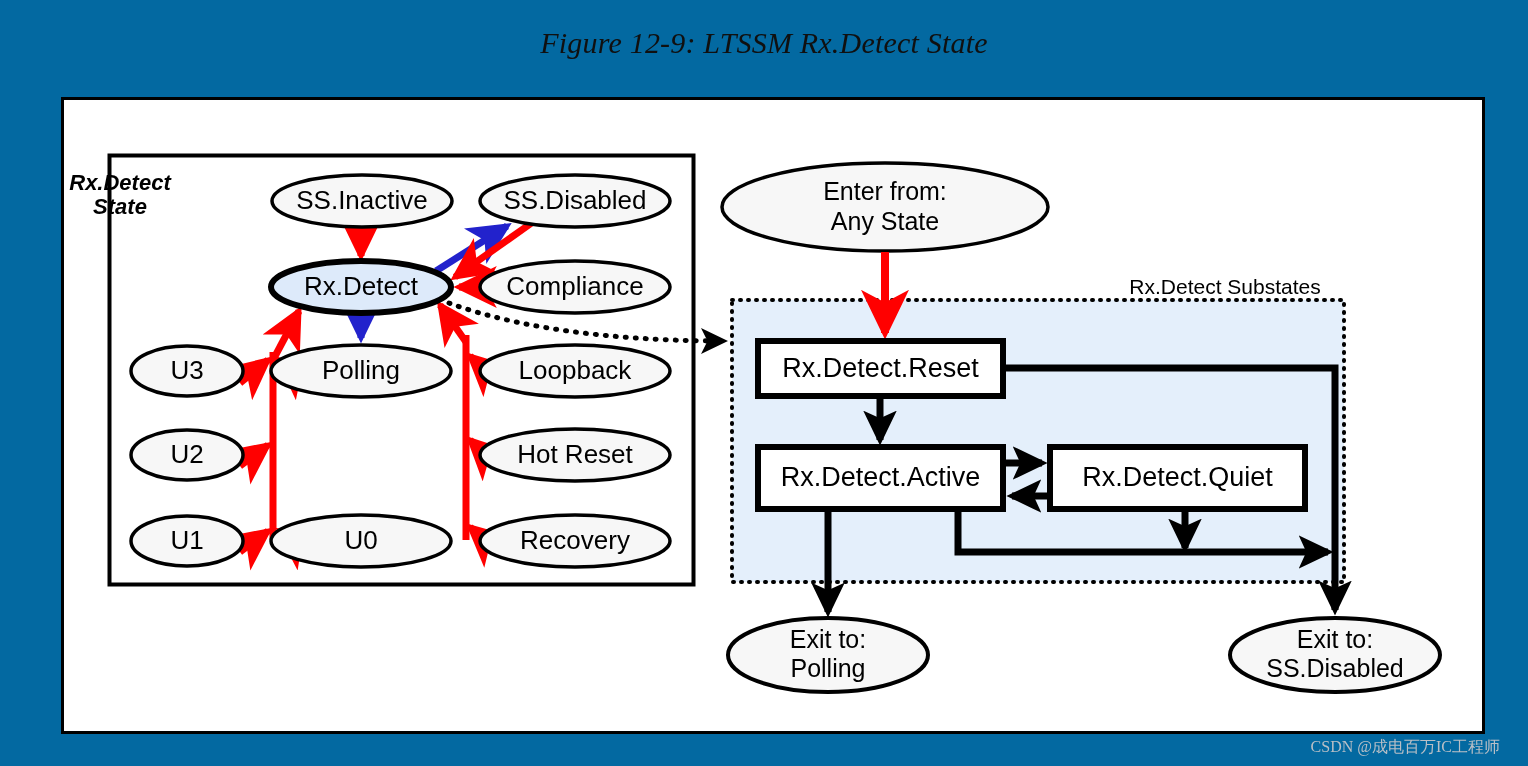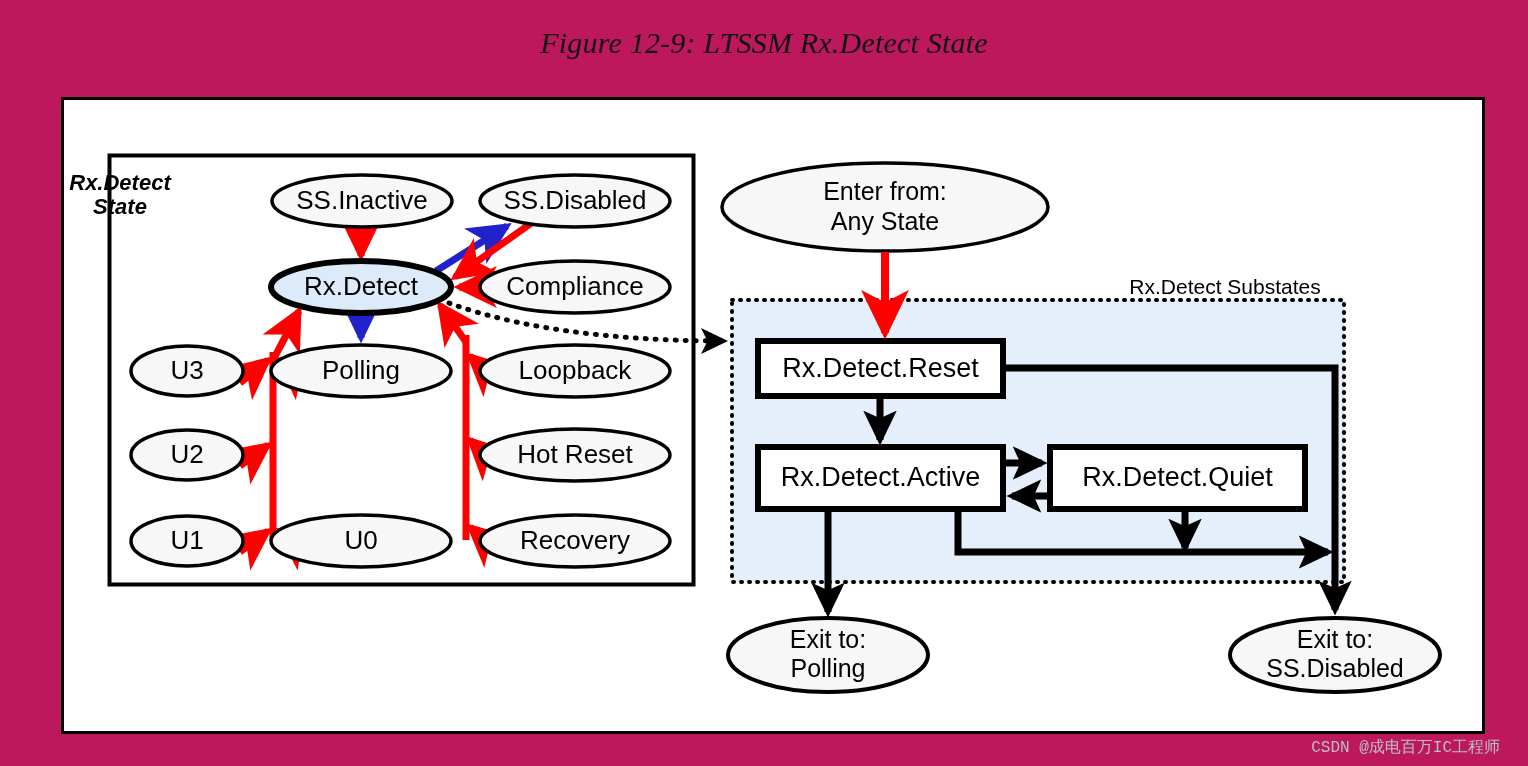--- a/index.html
+++ b/index.html
@@ -1,31 +1,31 @@
 <!DOCTYPE html>
 <html><head>
 <meta charset="utf-8">
 <style>
   html,body{margin:0;padding:0;background:#ffffff;}
   body{width:1528px;height:766px;overflow:hidden;
        font-family:"Liberation Sans","DejaVu Sans",sans-serif;}
-  #stage{position:relative;width:1528px;height:766px;background:#be185d;}
+  #stage{position:relative;width:1528px;height:766px;background:#0369a1;}
   #figure-title{
       position:absolute;left:0;top:26px;width:1528px;text-align:center;
       font-family:"Liberation Serif","DejaVu Serif",serif;
       font-style:italic;font-size:30px;color:#101010;letter-spacing:.2px;
   }
   #diagram{position:absolute;left:0;top:0;width:1528px;height:766px;}
   .ell-txt,.box-txt,.note-txt{
       font-family:"Liberation Sans","DejaVu Sans",sans-serif;
       fill:#000;text-anchor:middle;dominant-baseline:middle;
   }
   #watermark{
       position:absolute;right:28px;top:737px;
-      font-family:Liberation Mono, monospace;font-size:16px;color:#b9bfc6;
+      font-family:Liberation Serif, serif;font-size:16px;color:#b9bfc6;
       white-space:nowrap;
   }
 </style>
 </head>
 <body>
 
 <div id="stage">
 
   <div id="figure-title">Figure 12-9: LTSSM Rx.Detect State</div>
 

